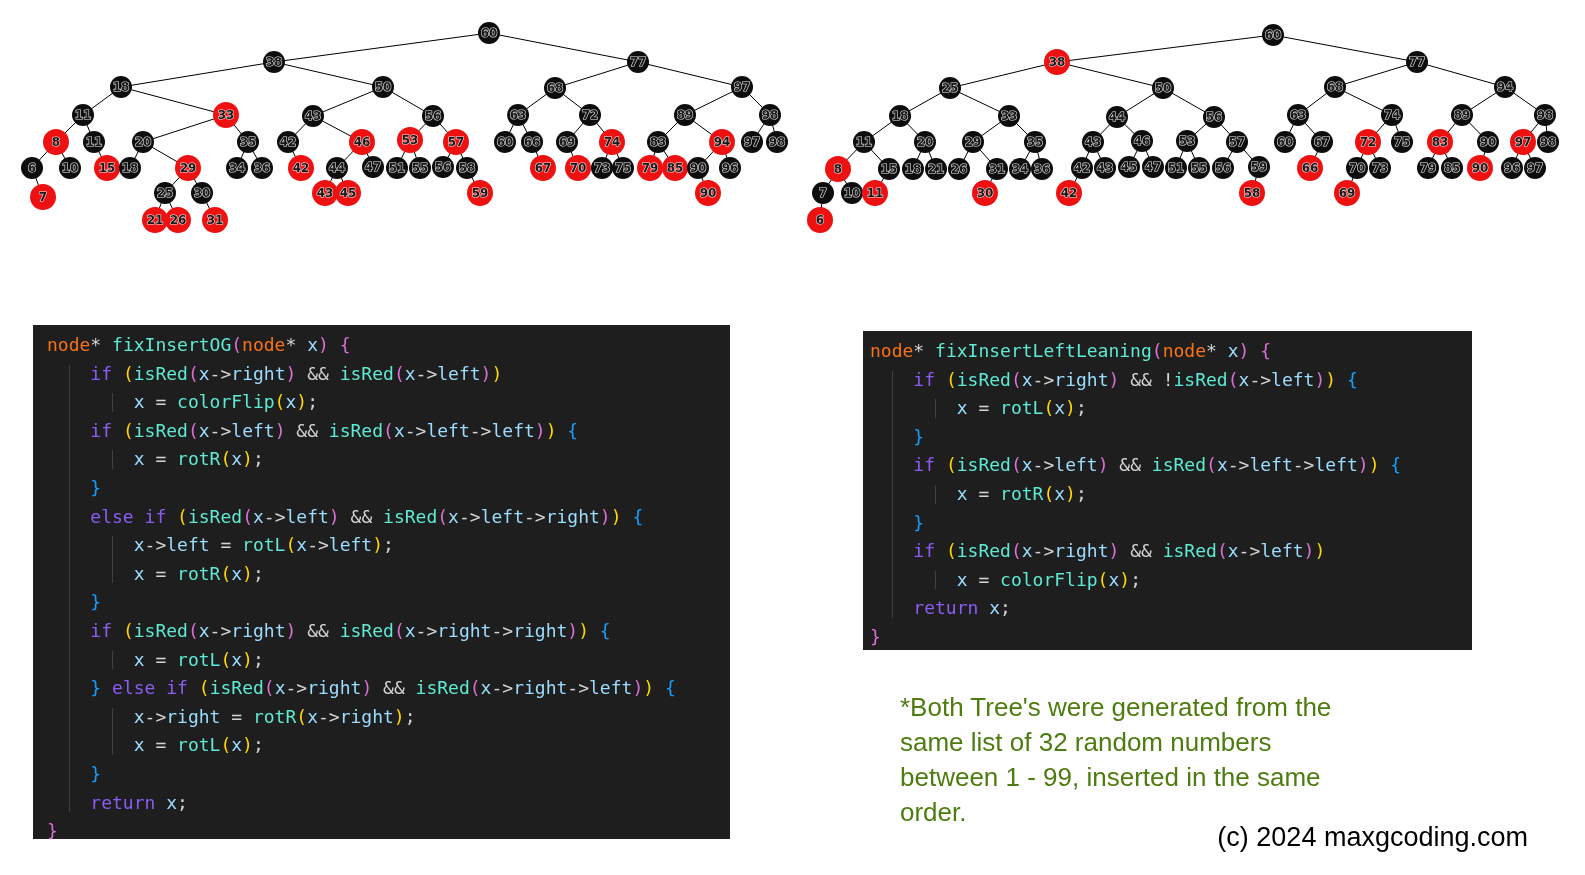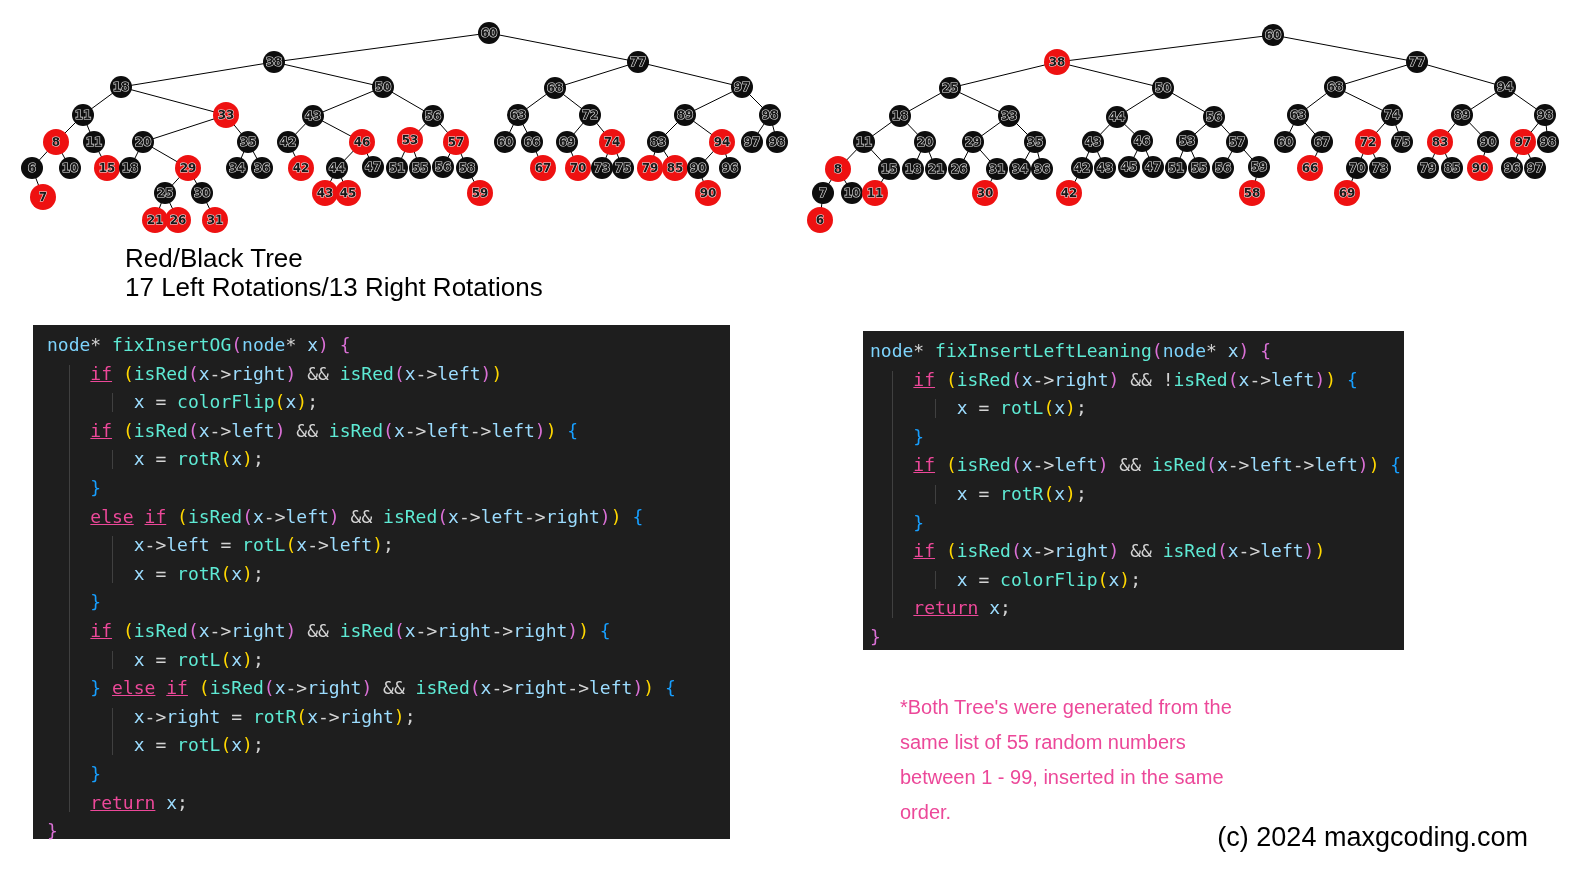--- a/index.html
+++ b/index.html
@@ -11,32 +11,32 @@
   #trees-svg { position:absolute; left:0; top:0; }
   .caption { position:absolute; color:#000; }
   .caption-left  { left:125px; top:244px; font-size:26px; line-height:29px; }
   .caption-right { left:995px; top:255px; font-size:27px; line-height:36px; }
   .codeblock {
     position:absolute; background:#1e1e1e;
     font-family:"DejaVu Sans Mono", monospace;
     font-size:18px; line-height:28.6px; white-space:pre; color:#d4d4d4;
   }
   .codeblock-left  { left:33px;  top:325px; width:697px; height:514px; padding:6px 0 0 14px; }
-  .codeblock-right { left:863px; top:331px; width:541px; height:319px; padding:6px 0 0 7px; }
+  .codeblock-right { left:863px; top:331px; width:609px; height:319px; padding:6px 0 0 7px; }
   .code-line { position:relative; height:28.6px; }
   .indent-guide { position:absolute; width:1px; background:#404040; }
-  .tok-t  { color:#7dd3fc; }
+  .tok-t  { color:#f97316; }
   .tok-f  { color:#5eead4; }
-  .tok-k  { color:#ec4899;text-decoration:underline; }
+  .tok-k  { color:#8b5cf6; }
   .tok-v  { color:#9CDCFE; }
   .tok-o  { color:#D4D4D4; }
   .tok-p1 { color:#FFD700; }
   .tok-p2 { color:#DA70D6; }
   .tok-p3 { color:#179FFF; }
-  .footnote { position:absolute; left:900px; top:690px; font-size:20px; line-height:35px; color:#ec4899; }
+  .footnote { position:absolute; left:900px; top:690px; font-size:26px; line-height:35px; color:#4d7c0f; }
   .copyright { position:absolute; right:57px; top:822px; font-size:27px; color:#000; }
 </style>
 </head>
 <body>
 
 <div class="page">
 
   <svg id="trees-svg" width="1585" height="240">
       <g>
         <g>
@@ -417,32 +417,28 @@
         <text x="1069" y="197.2" text-anchor="middle" font-family="&quot;DejaVu Sans&quot;, sans-serif" font-size="12" font-weight="bold" fill="#181818" stroke="#e9e9e9" stroke-width="1.1" paint-order="stroke">42</text>
         <circle cx="1252" cy="193" r="13" fill="#ee1111"></circle>
         <text x="1252" y="197.2" text-anchor="middle" font-family="&quot;DejaVu Sans&quot;, sans-serif" font-size="12" font-weight="bold" fill="#181818" stroke="#e9e9e9" stroke-width="1.1" paint-order="stroke">58</text>
         <circle cx="1347" cy="193" r="13" fill="#ee1111"></circle>
         <text x="1347" y="197.2" text-anchor="middle" font-family="&quot;DejaVu Sans&quot;, sans-serif" font-size="12" font-weight="bold" fill="#181818" stroke="#e9e9e9" stroke-width="1.1" paint-order="stroke">69</text>
         <circle cx="820" cy="220" r="13" fill="#ee1111"></circle>
         <text x="820" y="224.2" text-anchor="middle" font-family="&quot;DejaVu Sans&quot;, sans-serif" font-size="12" font-weight="bold" fill="#181818" stroke="#e9e9e9" stroke-width="1.1" paint-order="stroke">6</text>
       </g>
     </svg>
 
-  <div class="caption caption-left">
-    <div>Red/Black Tree</div>
-    <div>17 Left Rotations/13 Right Rotations</div>
-  </div>
 
 
   <div class="codeblock codeblock-left" id="code-left"><div class="code-line"><span class="tok-t">node</span><span class="tok-o">* </span><span class="tok-f">fixInsertOG</span><span class="tok-p2">(</span><span class="tok-t">node</span><span class="tok-o">* </span><span class="tok-v">x</span><span class="tok-p2">)</span><span class="tok-o"> </span><span class="tok-p2">{</span></div><div class="code-line"><span class="tok-o">    </span><span class="tok-k">if</span><span class="tok-o"> </span><span class="tok-p1">(</span><span class="tok-f">isRed</span><span class="tok-p2">(</span><span class="tok-v">x</span><span class="tok-o">-&gt;</span><span class="tok-v">right</span><span class="tok-p2">)</span><span class="tok-o"> &amp;&amp; </span><span class="tok-f">isRed</span><span class="tok-p2">(</span><span class="tok-v">x</span><span class="tok-o">-&gt;</span><span class="tok-v">left</span><span class="tok-p2">)</span><span class="tok-p1">)</span></div><div class="code-line"><span class="tok-o">        </span><span class="tok-v">x</span><span class="tok-o"> = </span><span class="tok-f">colorFlip</span><span class="tok-p1">(</span><span class="tok-v">x</span><span class="tok-p1">)</span><span class="tok-o">;</span></div><div class="code-line"><span class="tok-o">    </span><span class="tok-k">if</span><span class="tok-o"> </span><span class="tok-p1">(</span><span class="tok-f">isRed</span><span class="tok-p2">(</span><span class="tok-v">x</span><span class="tok-o">-&gt;</span><span class="tok-v">left</span><span class="tok-p2">)</span><span class="tok-o"> &amp;&amp; </span><span class="tok-f">isRed</span><span class="tok-p2">(</span><span class="tok-v">x</span><span class="tok-o">-&gt;</span><span class="tok-v">left</span><span class="tok-o">-&gt;</span><span class="tok-v">left</span><span class="tok-p2">)</span><span class="tok-p1">)</span><span class="tok-o"> </span><span class="tok-p3">{</span></div><div class="code-line"><span class="tok-o">        </span><span class="tok-v">x</span><span class="tok-o"> = </span><span class="tok-f">rotR</span><span class="tok-p1">(</span><span class="tok-v">x</span><span class="tok-p1">)</span><span class="tok-o">;</span></div><div class="code-line"><span class="tok-o">    </span><span class="tok-p3">}</span></div><div class="code-line"><span class="tok-o">    </span><span class="tok-k">else</span><span class="tok-o"> </span><span class="tok-k">if</span><span class="tok-o"> </span><span class="tok-p1">(</span><span class="tok-f">isRed</span><span class="tok-p2">(</span><span class="tok-v">x</span><span class="tok-o">-&gt;</span><span class="tok-v">left</span><span class="tok-p2">)</span><span class="tok-o"> &amp;&amp; </span><span class="tok-f">isRed</span><span class="tok-p2">(</span><span class="tok-v">x</span><span class="tok-o">-&gt;</span><span class="tok-v">left</span><span class="tok-o">-&gt;</span><span class="tok-v">right</span><span class="tok-p2">)</span><span class="tok-p1">)</span><span class="tok-o"> </span><span class="tok-p3">{</span></div><div class="code-line"><span class="tok-o">        </span><span class="tok-v">x</span><span class="tok-o">-&gt;</span><span class="tok-v">left</span><span class="tok-o"> = </span><span class="tok-f">rotL</span><span class="tok-p1">(</span><span class="tok-v">x</span><span class="tok-o">-&gt;</span><span class="tok-v">left</span><span class="tok-p1">)</span><span class="tok-o">;</span></div><div class="code-line"><span class="tok-o">        </span><span class="tok-v">x</span><span class="tok-o"> = </span><span class="tok-f">rotR</span><span class="tok-p1">(</span><span class="tok-v">x</span><span class="tok-p1">)</span><span class="tok-o">;</span></div><div class="code-line"><span class="tok-o">    </span><span class="tok-p3">}</span></div><div class="code-line"><span class="tok-o">    </span><span class="tok-k">if</span><span class="tok-o"> </span><span class="tok-p1">(</span><span class="tok-f">isRed</span><span class="tok-p2">(</span><span class="tok-v">x</span><span class="tok-o">-&gt;</span><span class="tok-v">right</span><span class="tok-p2">)</span><span class="tok-o"> &amp;&amp; </span><span class="tok-f">isRed</span><span class="tok-p2">(</span><span class="tok-v">x</span><span class="tok-o">-&gt;</span><span class="tok-v">right</span><span class="tok-o">-&gt;</span><span class="tok-v">right</span><span class="tok-p2">)</span><span class="tok-p1">)</span><span class="tok-o"> </span><span class="tok-p3">{</span></div><div class="code-line"><span class="tok-o">        </span><span class="tok-v">x</span><span class="tok-o"> = </span><span class="tok-f">rotL</span><span class="tok-p1">(</span><span class="tok-v">x</span><span class="tok-p1">)</span><span class="tok-o">;</span></div><div class="code-line"><span class="tok-o">    </span><span class="tok-p3">}</span><span class="tok-o"> </span><span class="tok-k">else</span><span class="tok-o"> </span><span class="tok-k">if</span><span class="tok-o"> </span><span class="tok-p1">(</span><span class="tok-f">isRed</span><span class="tok-p2">(</span><span class="tok-v">x</span><span class="tok-o">-&gt;</span><span class="tok-v">right</span><span class="tok-p2">)</span><span class="tok-o"> &amp;&amp; </span><span class="tok-f">isRed</span><span class="tok-p2">(</span><span class="tok-v">x</span><span class="tok-o">-&gt;</span><span class="tok-v">right</span><span class="tok-o">-&gt;</span><span class="tok-v">left</span><span class="tok-p2">)</span><span class="tok-p1">)</span><span class="tok-o"> </span><span class="tok-p3">{</span></div><div class="code-line"><span class="tok-o">        </span><span class="tok-v">x</span><span class="tok-o">-&gt;</span><span class="tok-v">right</span><span class="tok-o"> = </span><span class="tok-f">rotR</span><span class="tok-p1">(</span><span class="tok-v">x</span><span class="tok-o">-&gt;</span><span class="tok-v">right</span><span class="tok-p1">)</span><span class="tok-o">;</span></div><div class="code-line"><span class="tok-o">        </span><span class="tok-v">x</span><span class="tok-o"> = </span><span class="tok-f">rotL</span><span class="tok-p1">(</span><span class="tok-v">x</span><span class="tok-p1">)</span><span class="tok-o">;</span></div><div class="code-line"><span class="tok-o">    </span><span class="tok-p3">}</span></div><div class="code-line"><span class="tok-o">    </span><span class="tok-k">return</span><span class="tok-o"> </span><span class="tok-v">x</span><span class="tok-o">;</span></div><div class="code-line"><span class="tok-p2">}</span></div><div class="indent-guide" style="left: 35.68px; top: 39.6px; height: 447.6px;"></div><div class="indent-guide" style="left: 79.04px; top: 68.2px; height: 18.6px;"></div><div class="indent-guide" style="left: 79.04px; top: 125.4px; height: 18.6px;"></div><div class="indent-guide" style="left: 79.04px; top: 211.2px; height: 47.2px;"></div><div class="indent-guide" style="left: 79.04px; top: 325.6px; height: 18.6px;"></div><div class="indent-guide" style="left: 79.04px; top: 382.8px; height: 47.2px;"></div></div>
 
   <div class="codeblock codeblock-right" id="code-right"><div class="code-line"><span class="tok-t">node</span><span class="tok-o">* </span><span class="tok-f">fixInsertLeftLeaning</span><span class="tok-p2">(</span><span class="tok-t">node</span><span class="tok-o">* </span><span class="tok-v">x</span><span class="tok-p2">)</span><span class="tok-o"> </span><span class="tok-p2">{</span></div><div class="code-line"><span class="tok-o">    </span><span class="tok-k">if</span><span class="tok-o"> </span><span class="tok-p1">(</span><span class="tok-f">isRed</span><span class="tok-p2">(</span><span class="tok-v">x</span><span class="tok-o">-&gt;</span><span class="tok-v">right</span><span class="tok-p2">)</span><span class="tok-o"> &amp;&amp; !</span><span class="tok-f">isRed</span><span class="tok-p2">(</span><span class="tok-v">x</span><span class="tok-o">-&gt;</span><span class="tok-v">left</span><span class="tok-p2">)</span><span class="tok-p1">)</span><span class="tok-o"> </span><span class="tok-p3">{</span></div><div class="code-line"><span class="tok-o">        </span><span class="tok-v">x</span><span class="tok-o"> = </span><span class="tok-f">rotL</span><span class="tok-p1">(</span><span class="tok-v">x</span><span class="tok-p1">)</span><span class="tok-o">;</span></div><div class="code-line"><span class="tok-o">    </span><span class="tok-p3">}</span></div><div class="code-line"><span class="tok-o">    </span><span class="tok-k">if</span><span class="tok-o"> </span><span class="tok-p1">(</span><span class="tok-f">isRed</span><span class="tok-p2">(</span><span class="tok-v">x</span><span class="tok-o">-&gt;</span><span class="tok-v">left</span><span class="tok-p2">)</span><span class="tok-o"> &amp;&amp; </span><span class="tok-f">isRed</span><span class="tok-p2">(</span><span class="tok-v">x</span><span class="tok-o">-&gt;</span><span class="tok-v">left</span><span class="tok-o">-&gt;</span><span class="tok-v">left</span><span class="tok-p2">)</span><span class="tok-p1">)</span><span class="tok-o"> </span><span class="tok-p3">{</span></div><div class="code-line"><span class="tok-o">        </span><span class="tok-v">x</span><span class="tok-o"> = </span><span class="tok-f">rotR</span><span class="tok-p1">(</span><span class="tok-v">x</span><span class="tok-p1">)</span><span class="tok-o">;</span></div><div class="code-line"><span class="tok-o">    </span><span class="tok-p3">}</span></div><div class="code-line"><span class="tok-o">    </span><span class="tok-k">if</span><span class="tok-o"> </span><span class="tok-p1">(</span><span class="tok-f">isRed</span><span class="tok-p2">(</span><span class="tok-v">x</span><span class="tok-o">-&gt;</span><span class="tok-v">right</span><span class="tok-p2">)</span><span class="tok-o"> &amp;&amp; </span><span class="tok-f">isRed</span><span class="tok-p2">(</span><span class="tok-v">x</span><span class="tok-o">-&gt;</span><span class="tok-v">left</span><span class="tok-p2">)</span><span class="tok-p1">)</span></div><div class="code-line"><span class="tok-o">        </span><span class="tok-v">x</span><span class="tok-o"> = </span><span class="tok-f">colorFlip</span><span class="tok-p1">(</span><span class="tok-v">x</span><span class="tok-p1">)</span><span class="tok-o">;</span></div><div class="code-line"><span class="tok-o">    </span><span class="tok-k">return</span><span class="tok-o"> </span><span class="tok-v">x</span><span class="tok-o">;</span></div><div class="code-line"><span class="tok-p2">}</span></div><div class="indent-guide" style="left: 28.68px; top: 39.6px; height: 247.4px;"></div><div class="indent-guide" style="left: 72.04px; top: 68.2px; height: 18.6px;"></div><div class="indent-guide" style="left: 72.04px; top: 154px; height: 18.6px;"></div><div class="indent-guide" style="left: 72.04px; top: 239.8px; height: 18.6px;"></div></div>
 
   <div class="footnote">
     <div>*Both Tree's were generated from the</div>
-    <div>same list of 55 random numbers</div>
+    <div>same list of 32 random numbers</div>
     <div>between 1 - 99, inserted in the same</div>
     <div>order.</div>
   </div>
 
   <div class="copyright">(c) 2024 maxgcoding.com</div>
 
 </div>
 
 </body></html>

